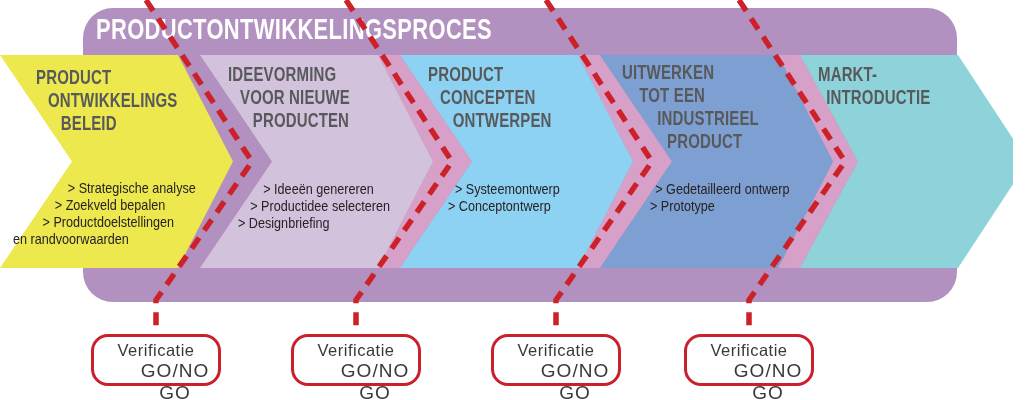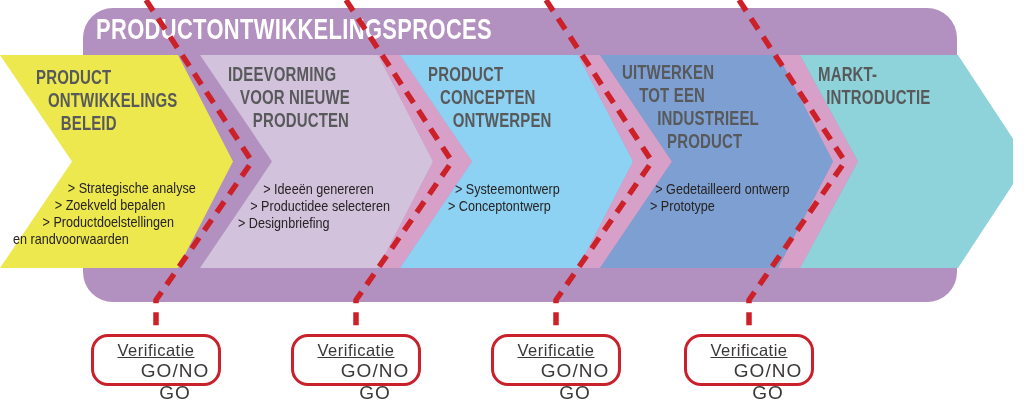--- a/index.html
+++ b/index.html
@@ -31,21 +31,20 @@
   .layer-lines { z-index:3; }
   .verify-box {
     position:absolute; top:334px; width:130px; height:52px; z-index:4;
     box-sizing:border-box; background:#ffffff;
     border:3px solid var(--c-box_border,#c9202b); border-radius:17px;
     text-align:center;
   }
   .verify-line1 {
     margin-top:4px; font-size:16.5px; letter-spacing:0.5px;
     color:var(--c-box_text,#3b3839);
-    text-decoration:underline;
   }
   .verify-line2 {
     font-size:19px; letter-spacing:1px;
     color:var(--c-box_text,#3b3839);
     padding-left:38px;
   }
 </style>
 </head>
 <body>
 

